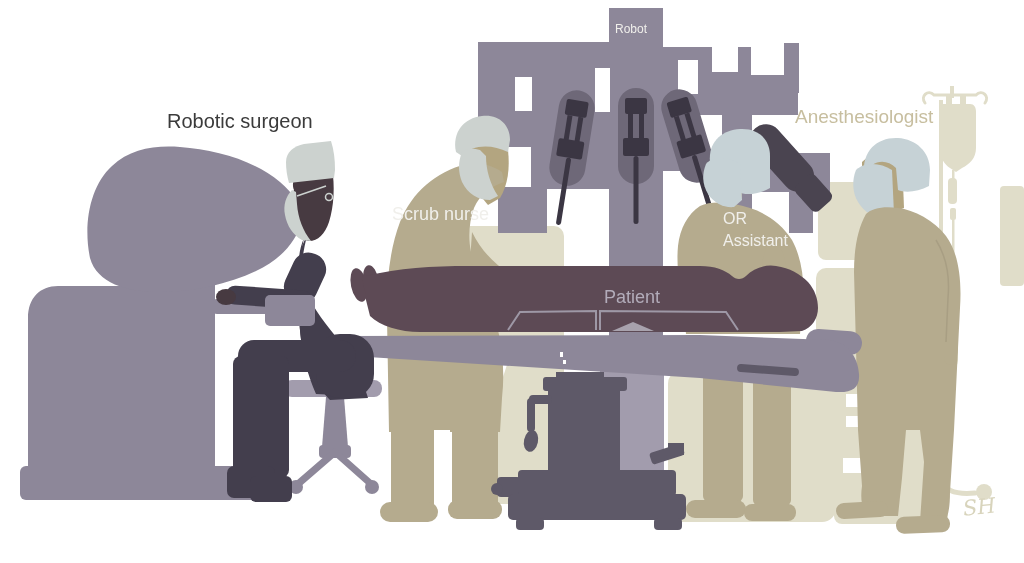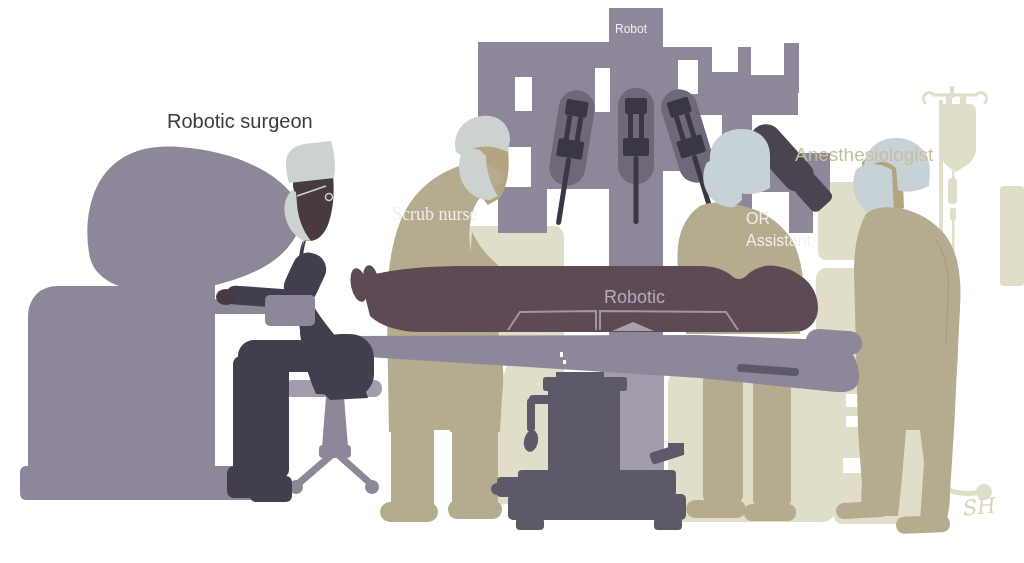--- a/index.html
+++ b/index.html
@@ -6,23 +6,23 @@
   html,body{margin:0;padding:0;background:#fff;}
   .stage{
     position:relative;width:1024px;height:563px;overflow:hidden;
     background:var(--background,#fff);
     font-family:"Liberation Sans",sans-serif;
   }
   .stage svg{position:absolute;left:0;top:0;}
   .lbl{position:absolute;white-space:pre;line-height:1.15;}
   .lbl-robotic-surgeon{left:167px;top:110px;font-size:20px;color:var(--label_dark,#3b3b3b);}
   .lbl-robot{left:615px;top:23px;font-size:12px;color:var(--label_white,#f0efeb);}
-  .lbl-scrub-nurse{left:392px;top:204px;font-size:18px;color:var(--label_white,#f0efeb);font-family:Liberation Serif, serif;}
-  .lbl-or-assistant{left:723px;top:208px;font-size:16px;line-height:22px;color:var(--label_white,#f0efeb);margin-left:23px;}
-  .lbl-anesthesiologist{left:795px;top:106px;font-size:19px;color:var(--label_beige,#c7be9f);margin-top:38px;}
+  .lbl-scrub-nurse{left:392px;top:204px;font-size:18px;color:var(--label_white,#f0efeb);}
+  .lbl-or-assistant{left:723px;top:208px;font-size:16px;line-height:22px;color:var(--label_white,#f0efeb);}
+  .lbl-anesthesiologist{left:795px;top:106px;font-size:19px;color:var(--label_beige,#c7be9f);}
   .lbl-patient{left:604px;top:287px;font-size:18px;color:var(--label_patient,#b2acba);}
   .lbl-signature{left:963px;top:495px;font-size:21px;font-style:italic;
     font-family:"DejaVu Serif",serif;color:var(--signature_beige,#d8d4bc);transform:rotate(-6deg);}
   
   .f-gray{fill:var(--machine_gray,#8d8799);}
   .f-grayl{fill:var(--machine_gray_light,#a29cad);}
   .f-dark{fill:var(--table_dark,#5e5968);}
   .f-sdark{fill:var(--surgeon_scrubs,#433e4d);}
   .f-skind{fill:var(--surgeon_skin,#473a41);}
   .f-cap{fill:var(--surgeon_cap,#ccd2cf);}
@@ -224,15 +224,15 @@
   </g>
 
   <rect x="265" y="295" width="50" height="31" rx="5" class="f-gray"></rect>
 </svg>
 
   <div class="lbl lbl-robotic-surgeon">Robotic surgeon</div>
   <div class="lbl lbl-robot">Robot</div>
   <div class="lbl lbl-scrub-nurse">Scrub nurse</div>
   <div class="lbl lbl-or-assistant"><span>OR</span><br><span>Assistant</span></div>
   <div class="lbl lbl-anesthesiologist">Anesthesiologist</div>
-  <div class="lbl lbl-patient">Robotic</div>
+  <div class="lbl lbl-patient">Patient</div>
   <div class="lbl lbl-signature">SH</div>
 </div>
 
 </body></html>

